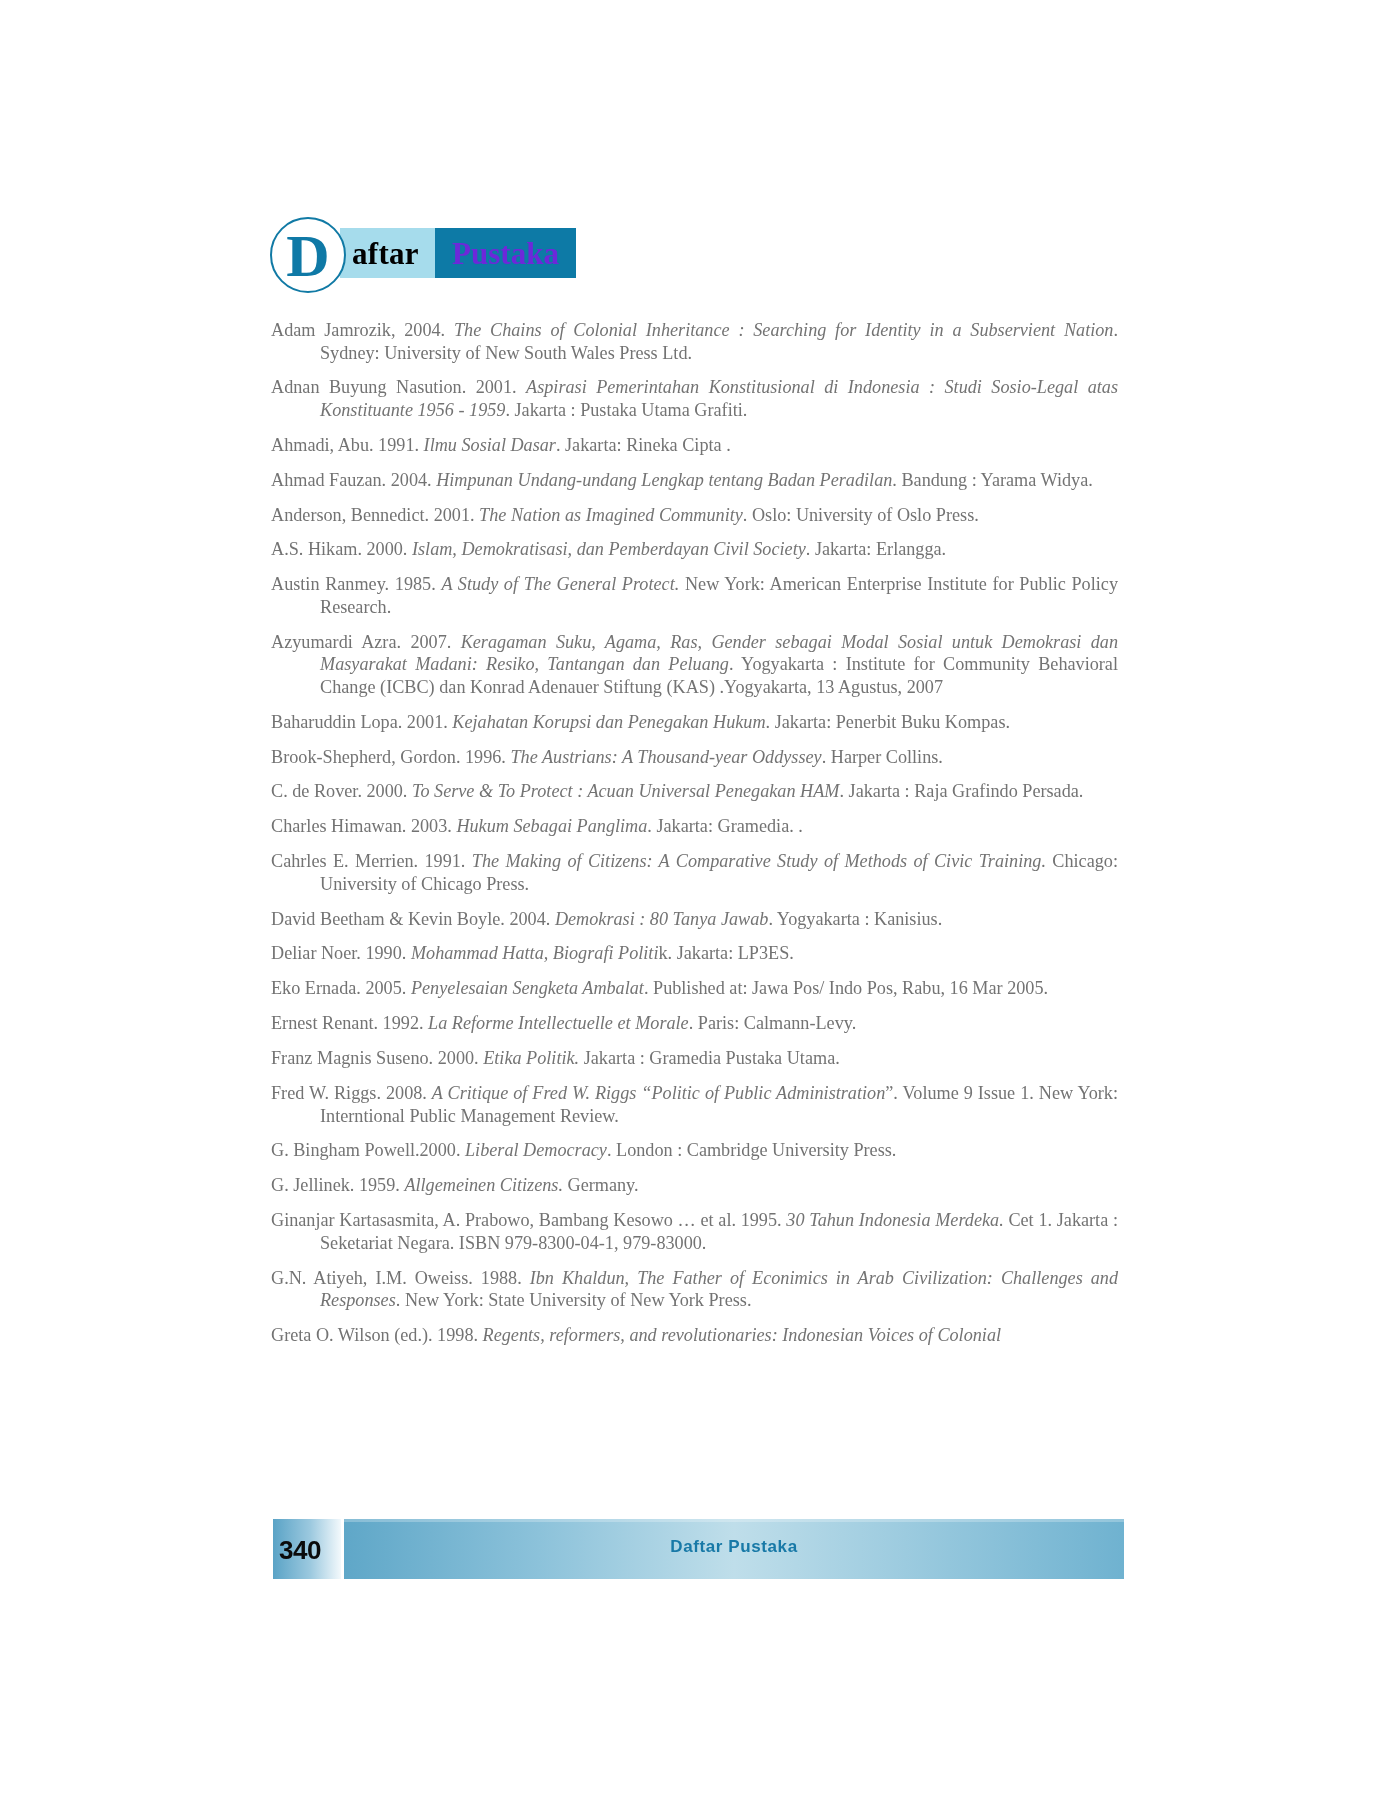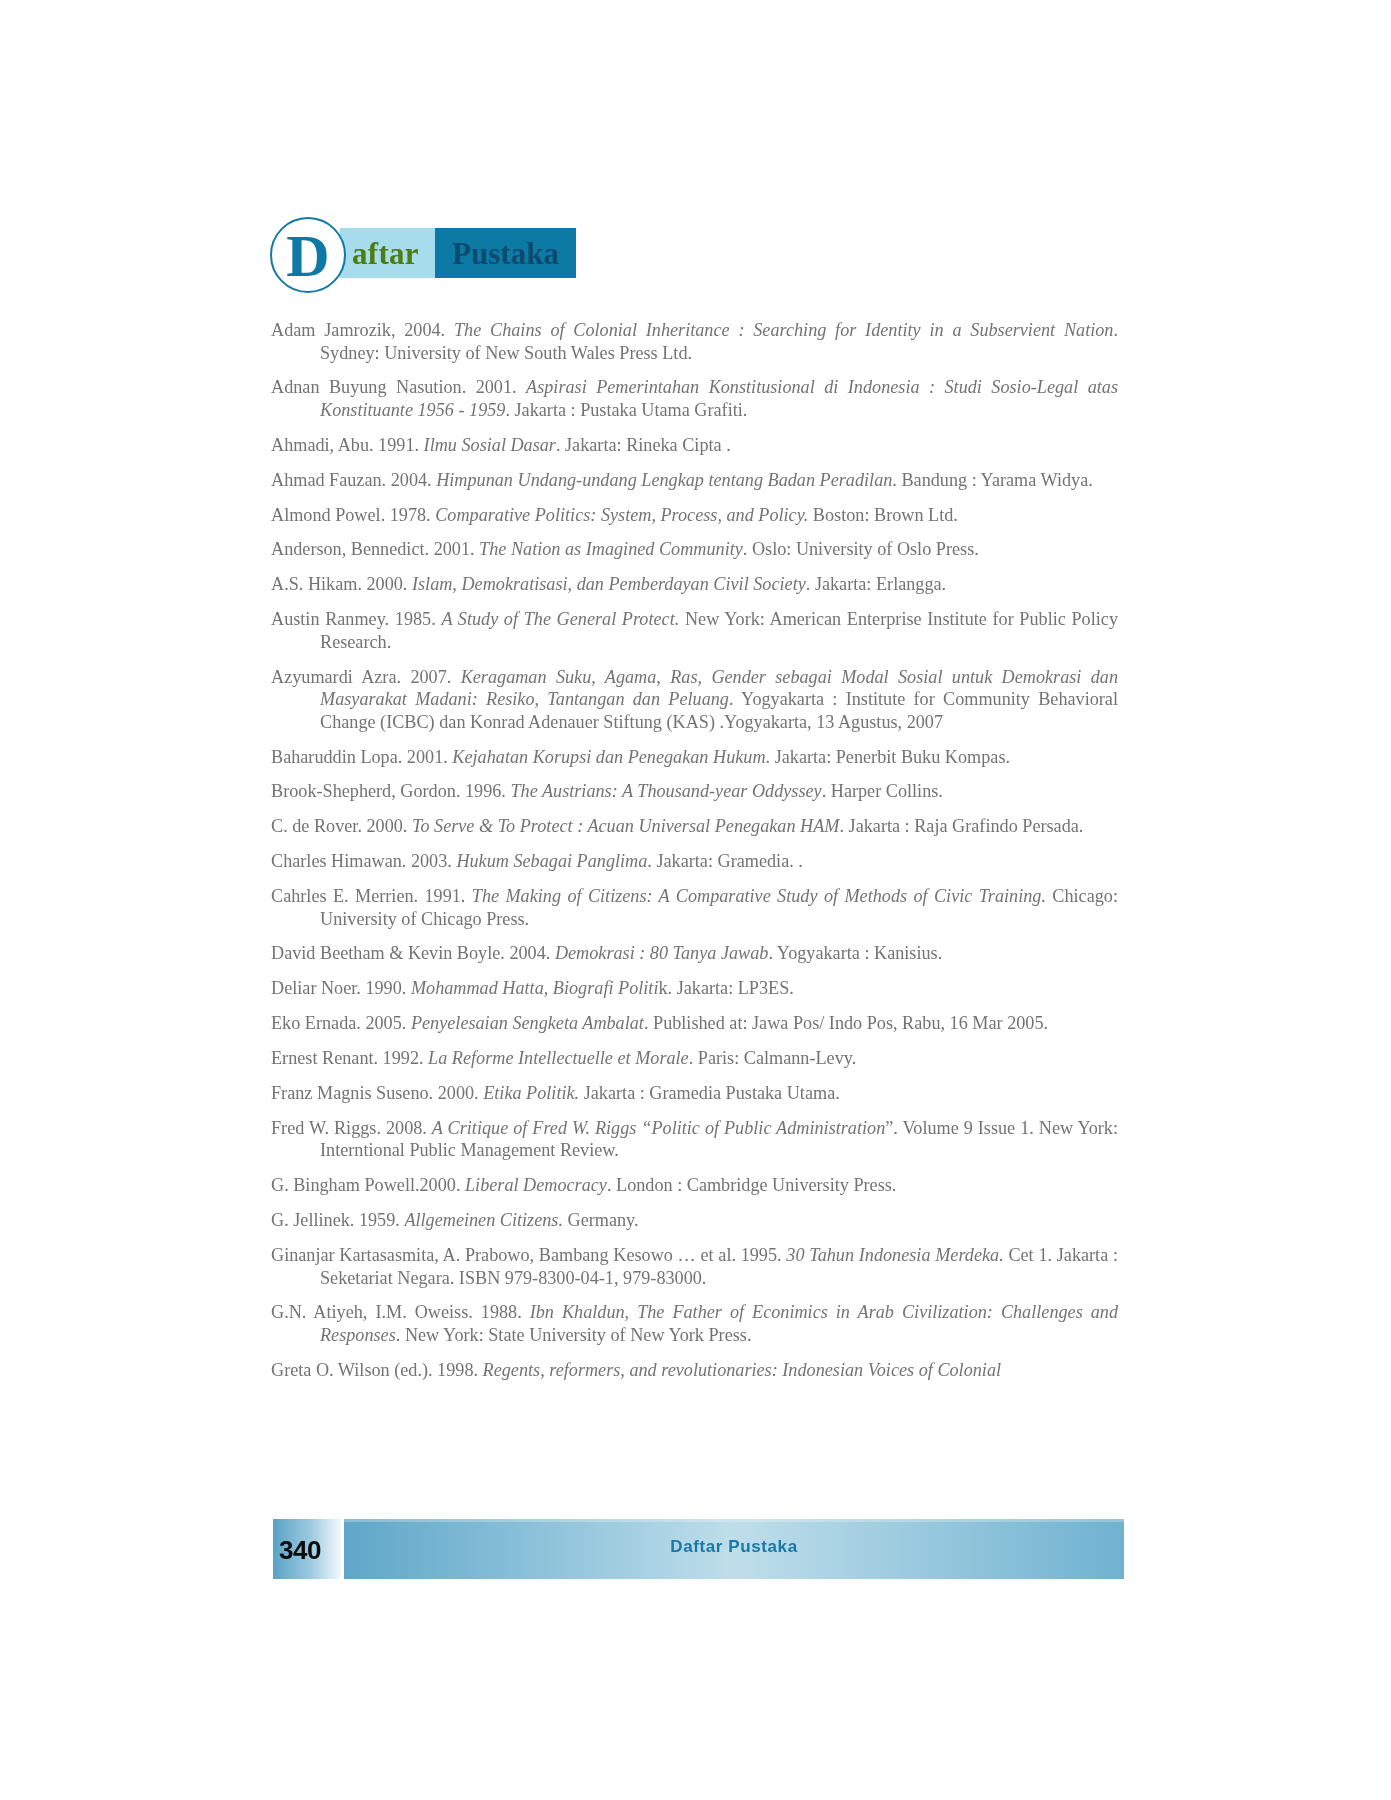--- a/index.html
+++ b/index.html
@@ -7,23 +7,23 @@
 
   
   .hdr { position: absolute; left: 270px; top: 216px; width: 310px; height: 78px; }
   .hdr-light { position: absolute; left: 70px; top: 12px; width: 170px; height: 50px; background: #a6dcec; }
   .hdr-dark { position: absolute; left: 165px; top: 12px; width: 141px; height: 50px; background: #0d7aa6; }
   .hdr-circle { position: absolute; left: 0; top: 1px; width: 72px; height: 72px; border: 2.5px solid #117aa5;
                 border-radius: 50%; background: #ffffff; box-sizing: content-box; }
   .hdr-D { position: absolute; left: 0; top: 0; width: 72px; height: 72px; text-align: center; line-height: 74px;
            font-family: "Liberation Serif", serif; font-weight: bold; font-size: 60px; color: #0f79a6; }
   .hdr-aftar { position: absolute; left: 82px; top: 12px; height: 50px; line-height: 52px;
-               font-family: "Liberation Serif", serif; font-weight: bold; font-size: 31px; color: #4d7c0f; letter-spacing: 0.3px; }
+               font-family: "Liberation Serif", serif; font-weight: bold; font-size: 31px; color: #000000; letter-spacing: 0.3px; }
   .hdr-pustaka { position: absolute; left: 165px; top: 12px; width: 141px; height: 50px; text-align: center; line-height: 52px;
-                 font-family: "Liberation Serif", serif; font-weight: bold; font-size: 31px; color: #0c4a6e; }
+                 font-family: "Liberation Serif", serif; font-weight: bold; font-size: 31px; color: #6d28d9; }
 
   
   .refs { position: absolute; left: 271px; top: 319px; width: 847px; margin: 0; padding: 0; list-style: none; }
   .ref { font-family: "Liberation Serif", serif; font-size: 18.2px; line-height: 22.5px; color: #737373;
          text-align: justify; padding-left: 49px; text-indent: -49px; margin: 0 0 12.4px 0; }
   .ref i { font-style: italic; }
 
   
   .ftr { position: absolute; left: 273px; top: 1519px; width: 851px; height: 60px; }
   .ftr-num { position: absolute; left: 0; top: 0; width: 68px; height: 60px;
@@ -47,21 +47,20 @@
   </div>
   <div class="hdr-aftar">aftar</div>
   <div class="hdr-pustaka">Pustaka</div>
 </div>
 
 <ul class="refs" id="refs">
     <li class="ref"><span>Adam Jamrozik, 2004. </span><i>The Chains of Colonial Inheritance : Searching for Identity in a Subservient Nation</i><span>. Sydney: University of New South Wales Press Ltd.</span></li>
     <li class="ref"><span>Adnan Buyung Nasution. 2001. </span><i>Aspirasi Pemerintahan Konstitusional di Indonesia : Studi Sosio-Legal atas Konstituante 1956 - 1959</i><span>. Jakarta : Pustaka Utama Grafiti.</span></li>
     <li class="ref"><span>Ahmadi, Abu. 1991. </span><i>Ilmu Sosial Dasar</i><span>. Jakarta: Rineka Cipta .</span></li>
     <li class="ref"><span>Ahmad Fauzan. 2004. </span><i>Himpunan Undang-undang Lengkap tentang Badan Peradilan</i><span>. Bandung : Yarama Widya.</span></li>
-    <li class="ref"><span>Almond Powel. 1978. </span><i>Comparative Politics: System, Process, and Policy.</i><span> Boston: Brown Ltd.</span></li>
     <li class="ref"><span>Anderson, Bennedict. 2001. </span><i>The Nation as Imagined Community</i><span>. Oslo: University of Oslo Press.</span></li>
     <li class="ref"><span>A.S. Hikam. 2000. </span><i>Islam, Demokratisasi, dan Pemberdayan Civil Society</i><span>. Jakarta: Erlangga.</span></li>
     <li class="ref"><span>Austin Ranmey. 1985. </span><i>A Study of The General Protect.</i><span> New York: American Enterprise Institute for Public Policy Research.</span></li>
     <li class="ref"><span>Azyumardi Azra. 2007. </span><i>Keragaman Suku, Agama, Ras, Gender sebagai Modal Sosial untuk Demokrasi dan Masyarakat Madani: Resiko, Tantangan dan Peluang</i><span>. Yogyakarta : Institute for Community Behavioral Change (ICBC) dan Konrad Adenauer Stiftung (KAS) .Yogyakarta, 13 Agustus, 2007</span></li>
     <li class="ref"><span>Baharuddin Lopa. 2001. </span><i>Kejahatan Korupsi dan Penegakan Hukum</i><span>. Jakarta: Penerbit Buku Kompas.</span></li>
     <li class="ref"><span>Brook-Shepherd, Gordon. 1996. </span><i>The Austrians: A Thousand-year Oddyssey</i><span>. Harper Collins.</span></li>
     <li class="ref"><span>C. de Rover. 2000. </span><i>To Serve &amp; To Protect : Acuan Universal  Penegakan HAM</i><span>. Jakarta : Raja Grafindo Persada.</span></li>
     <li class="ref"><span>Charles Himawan. 2003. </span><i>Hukum Sebagai Panglima</i><span>. Jakarta: Gramedia. .</span></li>
     <li class="ref"><span>Cahrles E. Merrien. 1991. </span><i>The Making of Citizens: A Comparative Study of Methods of Civic Training.</i><span> Chicago: University of Chicago Press.</span></li>
     <li class="ref"><span>David Beetham &amp; Kevin Boyle. 2004. </span><i>Demokrasi : 80 Tanya Jawab</i><span>. Yogyakarta : Kanisius.</span></li>

